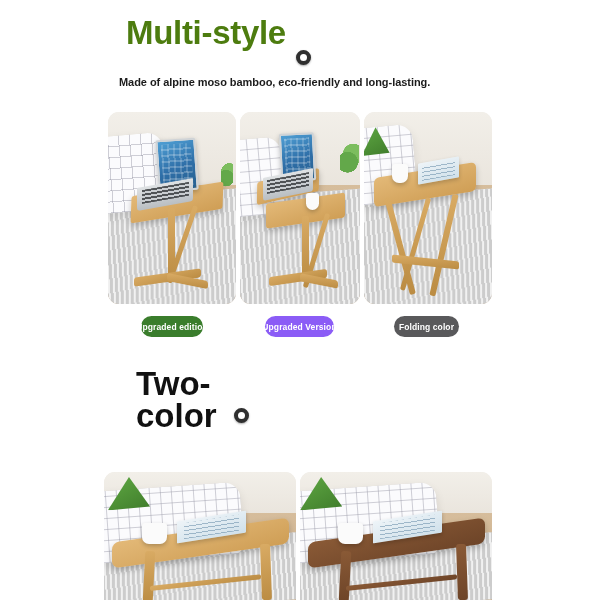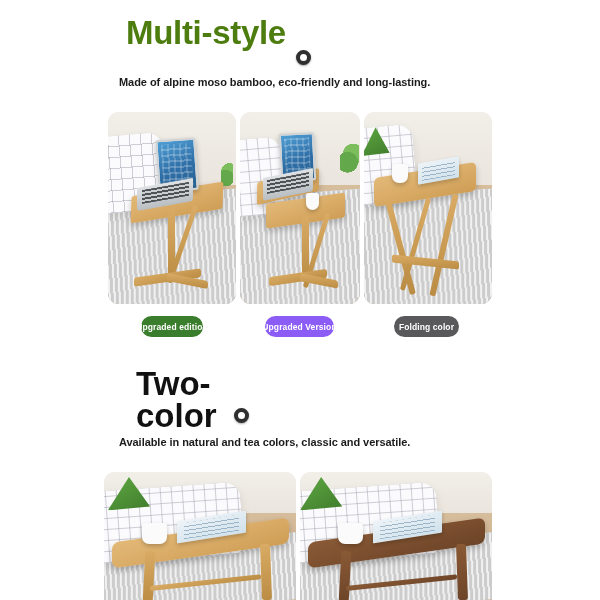--- a/index.html
+++ b/index.html
@@ -231,21 +231,20 @@
     <div class="badge" style="left:394px; top:316px; width:65px; height:21px; background:#59595b;">Folding color</div>
   </div>
 
   <div class="section-head" style="left:136px; top:368px;">
     <div class="h-title-two">Two-</div>
     <div class="h-title-two">color</div>
   </div>
   <div style="position:absolute; left:234px; top:408px;">
     <span class="donut"></span>
   </div>
-  <div class="sub" style="position:absolute; left:119px; top:436px;">Available in natural and tea colors, classic and versatile.</div>
 
   <div class="row" style="left:104px; top:472px;">
 
     <div class="card flat-bottom" style="width:192px; height:128px;">
       <div class="scene">
         <div class="wall" style="height:36%;"></div>
         <div class="floor" style="top:32%;"></div>
         <div class="rug" style="height:52%;"></div>
         <div class="bed wide" style="left:-10%; top:12%; width:82%; height:56%;"></div>
         <div class="greenpillow" style="left:2%; top:4%; width:22%; height:26%;"></div>

